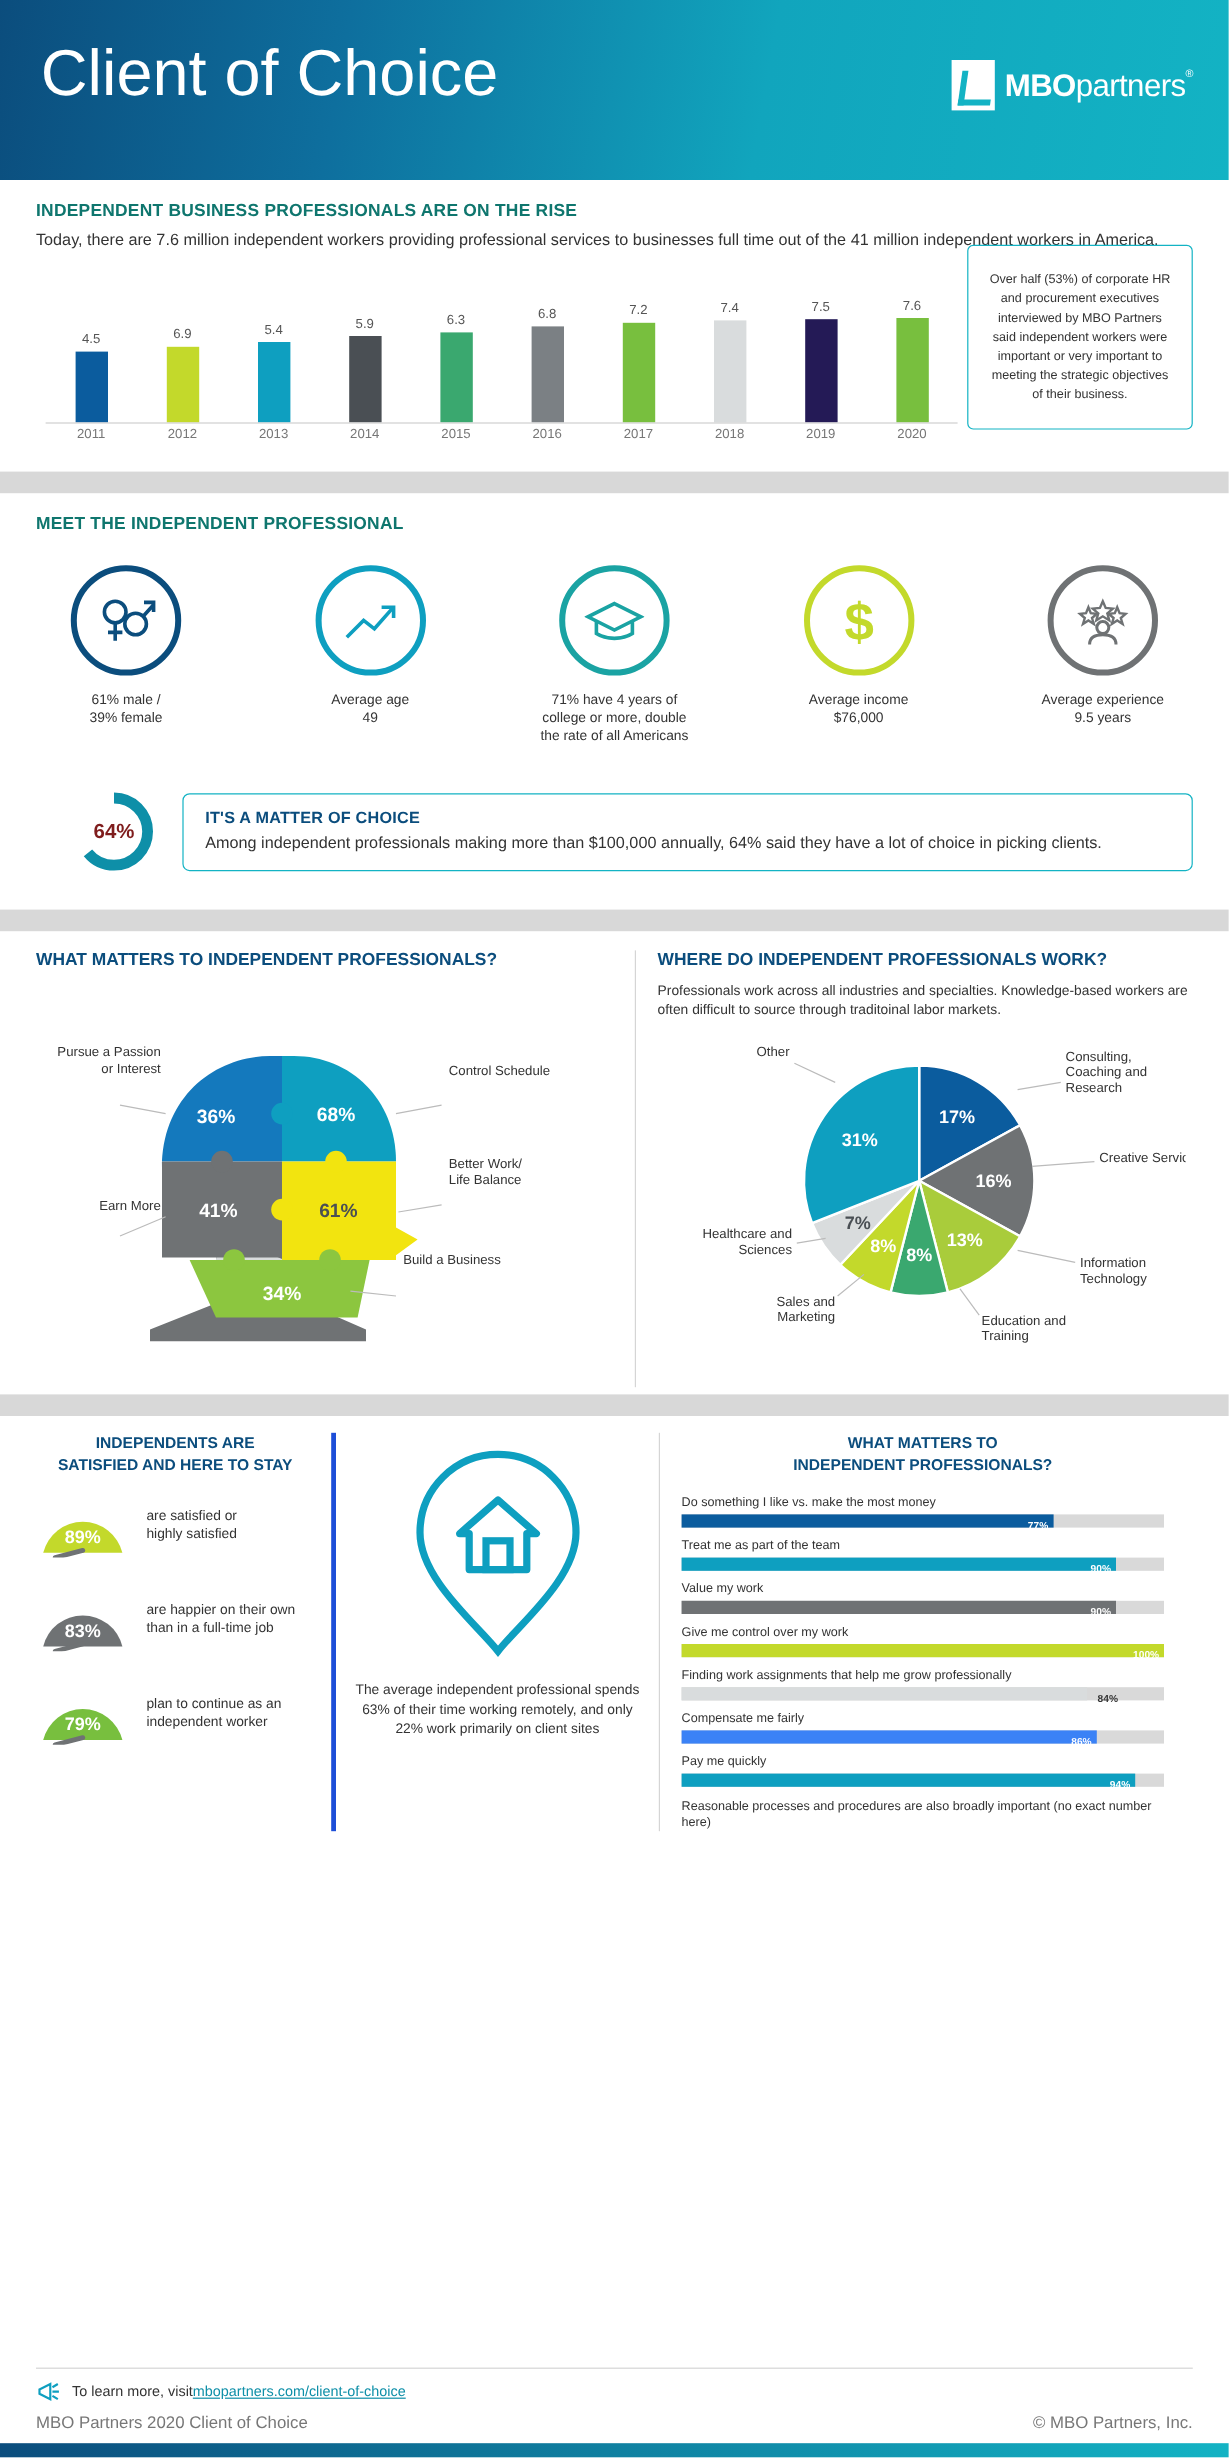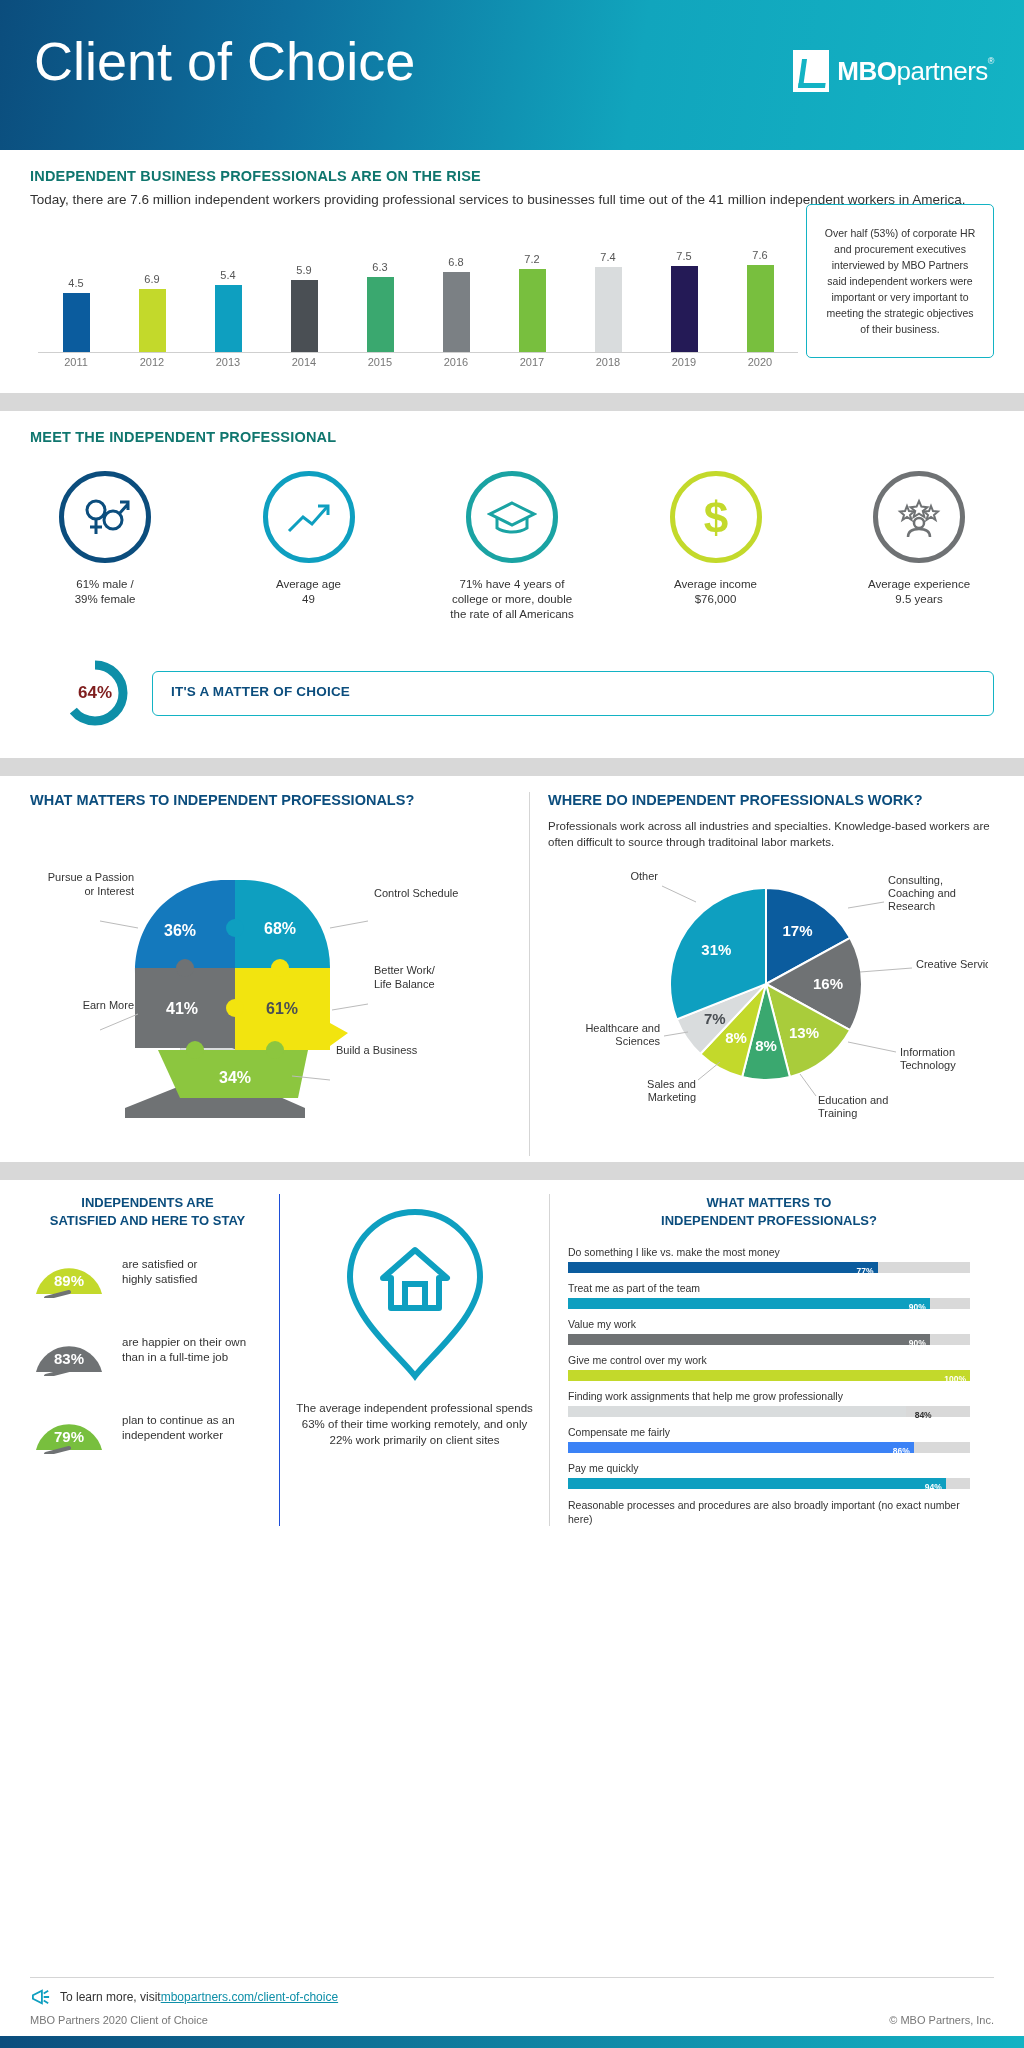--- a/index.html
+++ b/index.html
@@ -78,40 +78,40 @@
   .sec3{display:flex;padding:16px 30px 0 30px;}
   .s3left{width:500px;border-right:1px solid #d5d5d5;padding-right:10px;}
   .s3right{width:460px;padding-left:18px;}
   .s3-title{color:#0b4d7d;font-size:14.5px;font-weight:bold;margin:0 0 10px 0;}
   .s3-sub{font-size:11.5px;line-height:16px;color:#333;margin:0 0 6px 0;}
   .headwrap{position:relative;height:310px;}
   .piewrap{position:relative;height:300px;}
 
   
   .sec4{display:flex;padding:14px 30px 0 30px;}
-  .s4col1{width:250px;border-right:1px solid #1d4ed8;padding-right:14px;}
+  .s4col1{width:250px;border-right:4px solid #1d4ed8;padding-right:14px;}
   .s4col2{width:270px;border-right:1px solid #d5d5d5;padding:0 14px;text-align:center;}
   .s4col3{width:420px;padding-left:18px;}
   .s4-title{color:#0b4d7d;font-size:13px;font-weight:bold;text-align:center;line-height:18px;margin:0 0 16px 0;}
   .gauge-row{display:flex;align-items:center;margin-bottom:26px;}
   .gauge{width:78px;height:52px;position:relative;}
   .gauge-label{font-size:11.5px;line-height:15px;margin-left:14px;}
   .barlist{margin-top:2px;}
   .barlist .lbl{font-size:10.5px;line-height:13px;color:#333;margin-bottom:3px;}
   .track{height:11px;background:#d9d9d9;position:relative;margin-bottom:9px;}
   .fill{height:11px;position:relative;}
   .pct{position:absolute;right:4px;top:4px;font-size:8.5px;line-height:11px;color:#fff;font-weight:bold;text-align:center;}
   .pct.dark{color:#333;right:-26px;}
   .loc-cap{font-size:11.5px;line-height:16px;margin-top:12px;}
 
   
   .footer{position:absolute;left:0;bottom:0;width:1024px;}
   .f-line{border-top:1px solid #d5d5d5;margin:0 30px;}
   .f-row1{display:flex;align-items:center;padding:10px 30px 6px 30px;font-size:12px;}
-  .f-row2{display:flex;justify-content:space-between;padding:2px 30px 10px 30px;font-size:11px;color:#777;}
+  .f-row2{display:flex;justify-content:space-between;padding:2px 30px 10px 30px;font-size:14px;color:#777;}
   .f-link{color:#0e8fa8;text-decoration:underline;}
   .f-bar{height:12px;background:linear-gradient(90deg,#0b4d7d,#13b3c4);}
   .icon-sm{width:22px;height:18px;margin-right:8px;}
 </style>
 </head>
 <body>
 
 <div class="header">
   <h1>Client of Choice</h1>
   <div class="logo">
@@ -250,20 +250,21 @@
   <div class="choicebox">
     <div class="donut">
       <svg width="70" height="70" viewBox="0 0 70 70">
         <circle cx="35" cy="35" r="28" fill="none" stroke="#ffffff" stroke-width="9"></circle>
         <circle cx="35" cy="35" r="28" fill="none" stroke="#0e8fa8" stroke-width="9" stroke-dasharray="112.6 63.3" stroke-linecap="butt" transform="rotate(-90 35 35)"></circle>
       </svg>
       <div class="donut-num">64%</div>
     </div>
     <div class="choicetext">
       <h3>IT'S A MATTER OF CHOICE</h3>
+      <p>Among independent professionals making more than $100,000 annually, 64% said they have a lot of choice in picking clients.</p>
     </div>
   </div>
 </div>
 <div class="divider" style="margin-top:30px;"></div>
 
 <div class="sec3">
   <div class="s3left">
     <div class="s3-title">WHAT MATTERS TO INDEPENDENT PROFESSIONALS?</div>
     <div class="headwrap">
       <svg width="490" height="300" viewBox="0 0 490 300">

